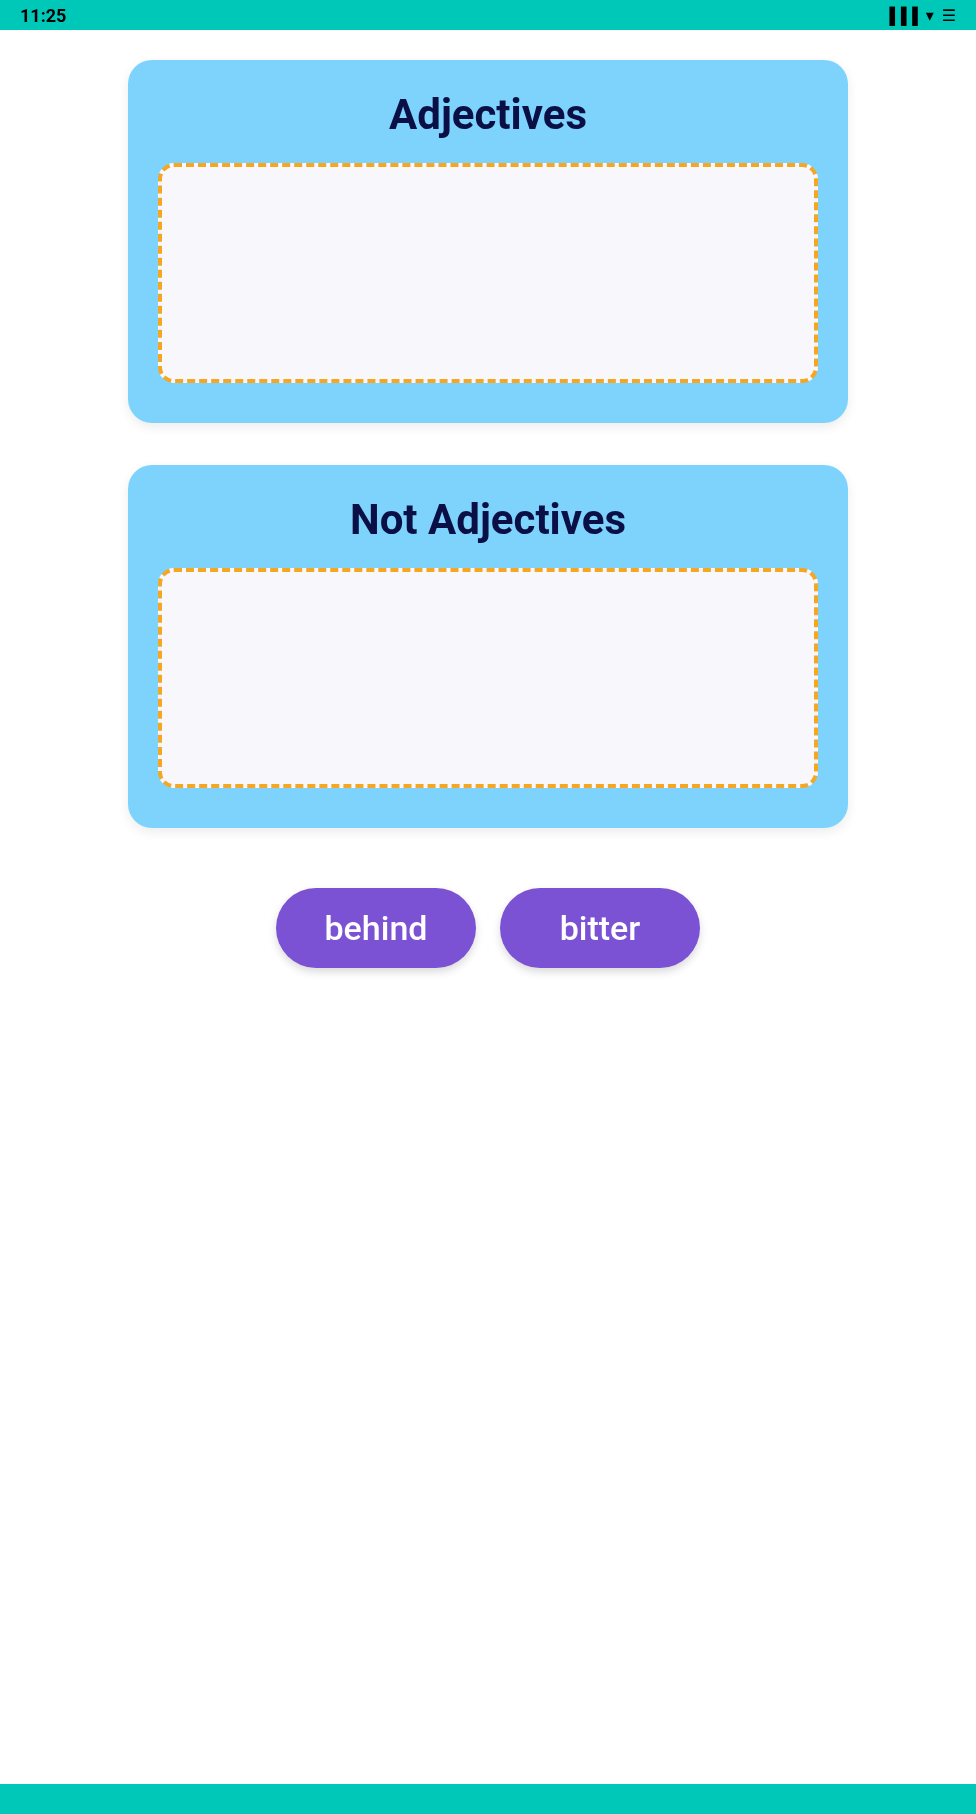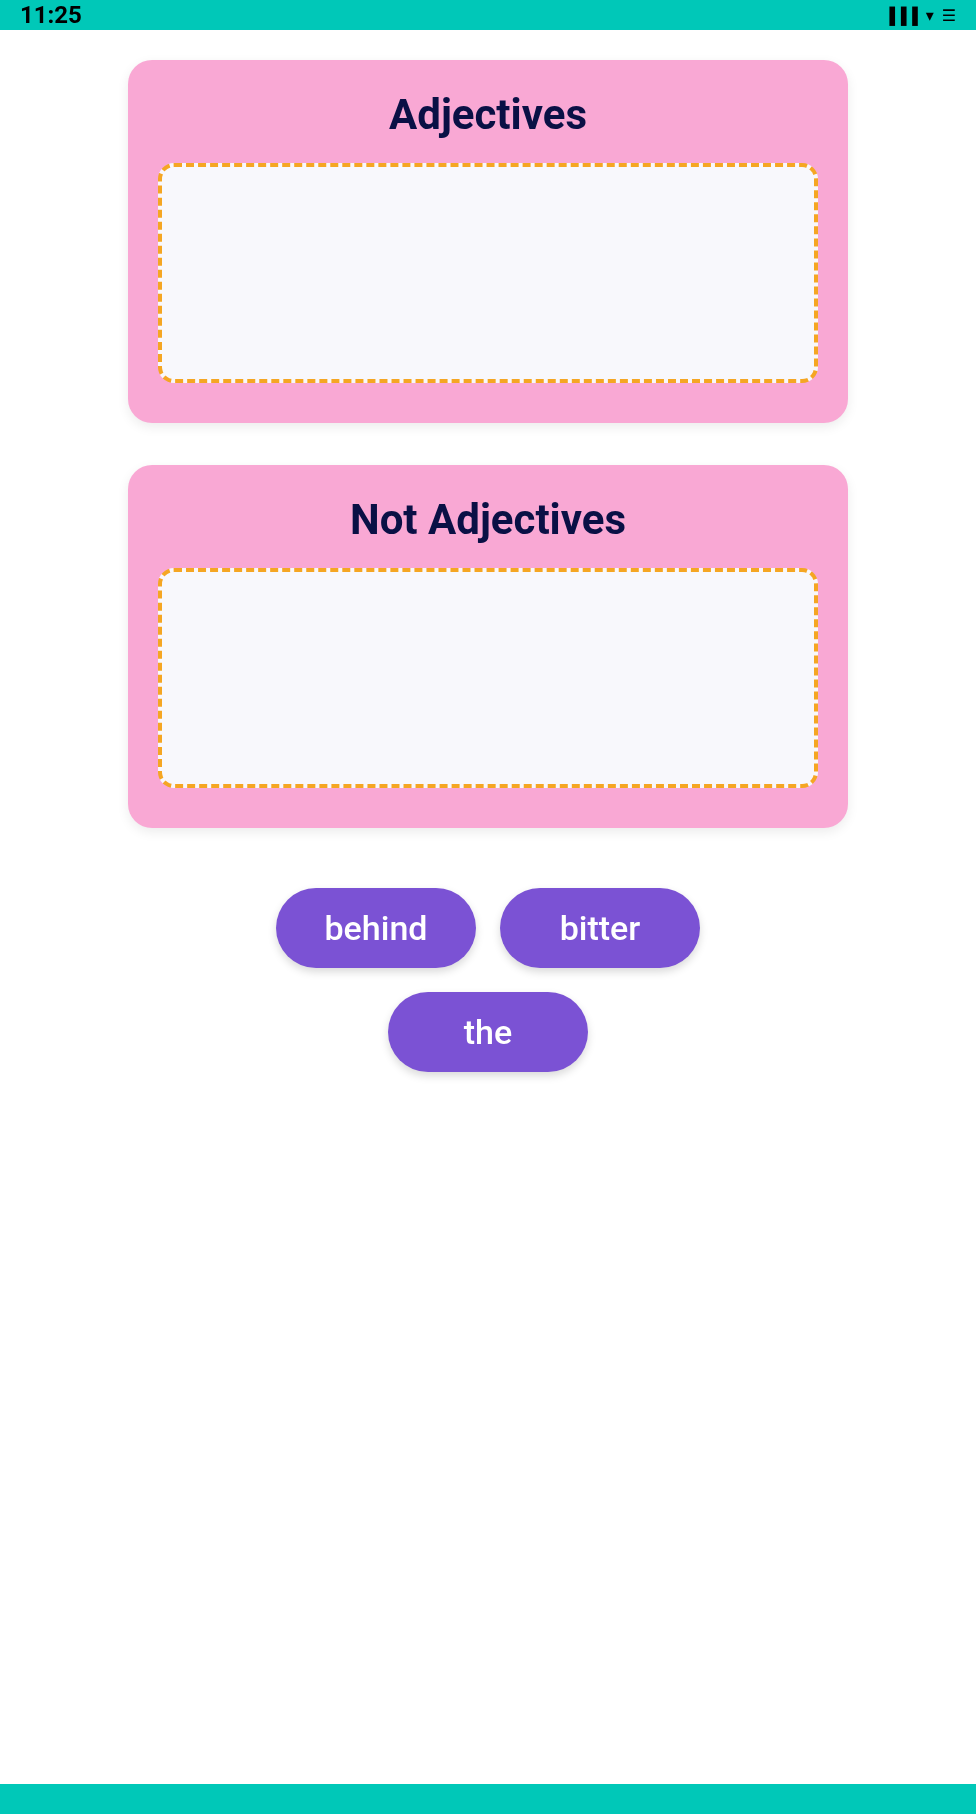--- a/index.html
+++ b/index.html
@@ -23,21 +23,21 @@
       background-color: #00c8b8;
       height: 30px;
       display: flex;
       align-items: center;
       justify-content: space-between;
       padding: 0 20px;
     }
 
     .status-bar-left {
       color: #000;
-      font-size: 24px;
+      font-size: 18px;
       font-weight: bold;
     }
 
     .status-bar-right {
       display: flex;
       gap: 8px;
       align-items: center;
     }
 
     .status-icon {
@@ -51,21 +51,21 @@
       padding: 30px 60px 40px 60px;
       display: flex;
       flex-direction: column;
       align-items: center;
       gap: 40px;
     }
 
     .category-card {
       width: 100%;
       max-width: 720px;
-      background-color: #f9a8d4;
+      background-color: #7dd3fc;
       border-radius: 24px;
       padding: 30px 30px 40px 30px;
       box-shadow: 0 4px 12px rgba(0,0,0,0.08);
     }
 
     .category-title {
       text-align: center;
       font-size: 42px;
       font-weight: 700;
       color: #0a1045;
@@ -78,21 +78,21 @@
       min-height: 220px;
       background-color: #f8f8fc;
       width: 100%;
     }
 
     .word-bank {
       width: 100%;
       max-width: 760px;
       display: flex;
       flex-direction: column;
-      gap: 24px;
+      gap: 32px;
       align-items: center;
       margin-top: 20px;
     }
 
     .word-row {
       display: flex;
       gap: 24px;
       justify-content: center;
       width: 100%;
     }
@@ -152,20 +152,17 @@
 
   <div class="word-bank">
 
     <div class="word-row">
       <div class="word-chip">behind</div>
       <div class="word-chip">bitter</div>
     </div>
 
 
 
-    <div class="word-row">
-      <div class="word-chip">the</div>
-    </div>
   </div>
 
 </div>
 
 <div class="bottom-bar"></div>
 
 </body></html>

